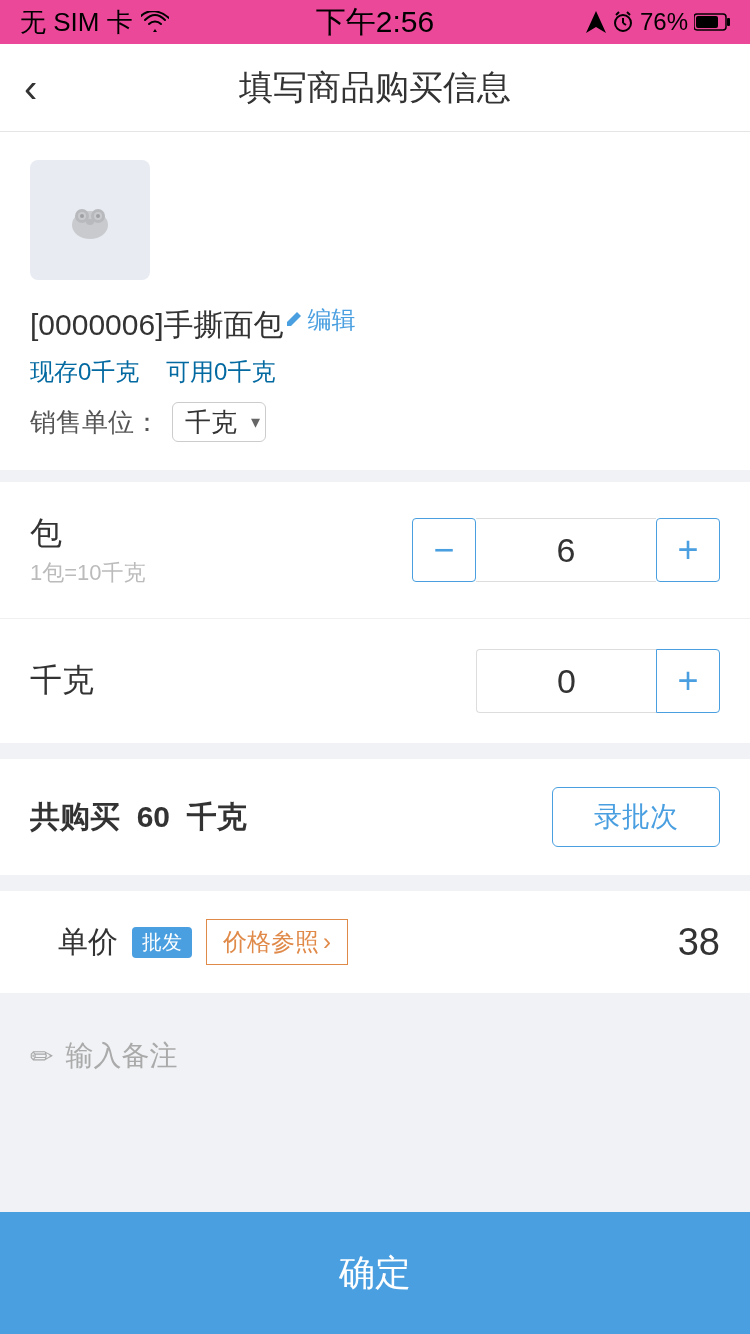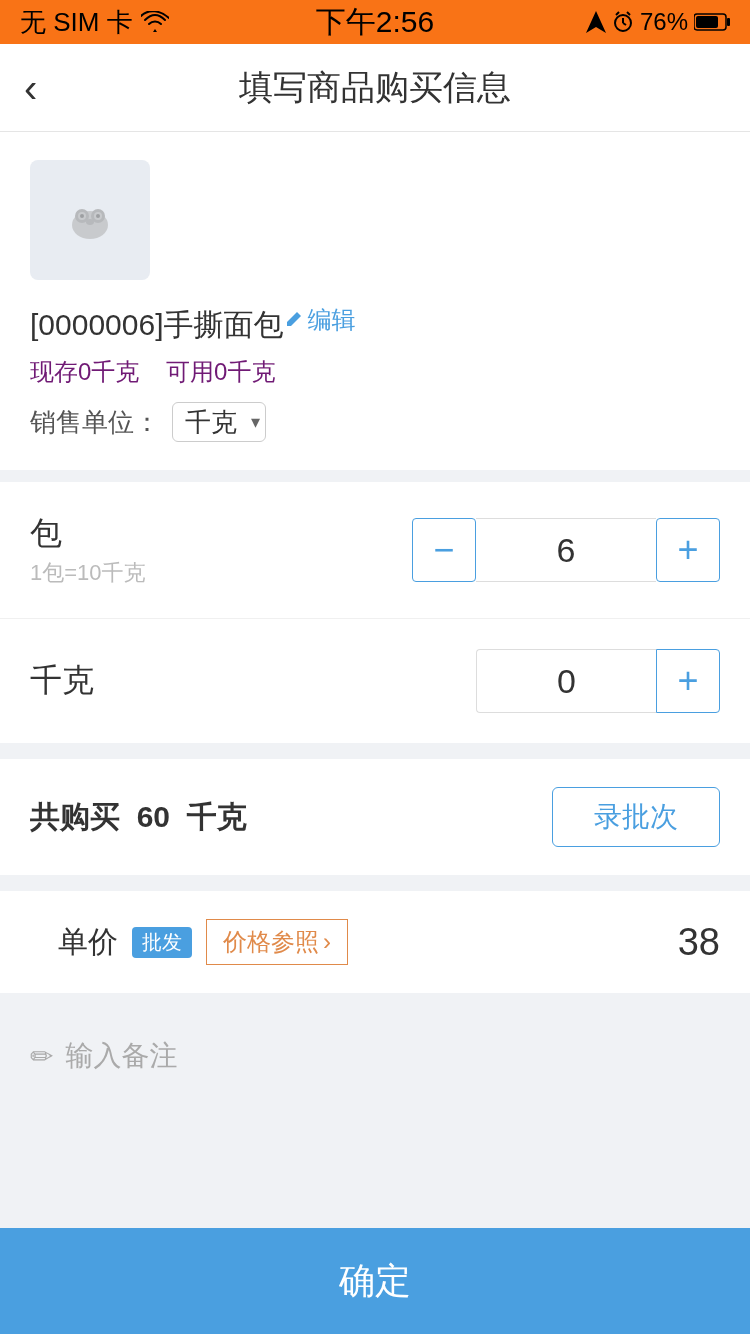--- a/index.html
+++ b/index.html
@@ -9,21 +9,21 @@
       min-height: 1334px;
       font-family: -apple-system, 'PingFang SC', 'Helvetica Neue', sans-serif;
       background: #f0f2f5;
       display: flex;
       flex-direction: column;
     }
 
     
     .status-bar {
       height: 44px;
-      background: #f97316;
+      background: #ec4899;
       display: flex;
       align-items: center;
       justify-content: space-between;
       padding: 0 20px;
       font-size: 28px;
     }
     .status-left {
       display: flex;
       align-items: center;
       gap: 8px;
@@ -113,21 +113,21 @@
       font-size: 24px;
       color: #4a9fe0;
       display: flex;
       align-items: center;
       gap: 4px;
       white-space: nowrap;
       cursor: pointer;
     }
     .product-stock {
       font-size: 24px;
-      color: #701a75;
+      color: #0369a1;
       margin-top: 10px;
     }
     .product-unit-row {
       display: flex;
       align-items: center;
       gap: 12px;
       margin-top: 14px;
     }
     .product-unit-label {
       font-size: 26px;
@@ -319,21 +319,21 @@
     }
 
     
     .spacer {
       flex: 1;
       background: #f0f2f5;
     }
 
     
     .confirm-bar {
-      height: 106px;
+      height: 122px;
       background: #4a9fe0;
       display: flex;
       align-items: center;
       justify-content: center;
       cursor: pointer;
     }
     .confirm-btn-text {
       font-size: 36px;
       color: #fff;
       font-weight: 500;

